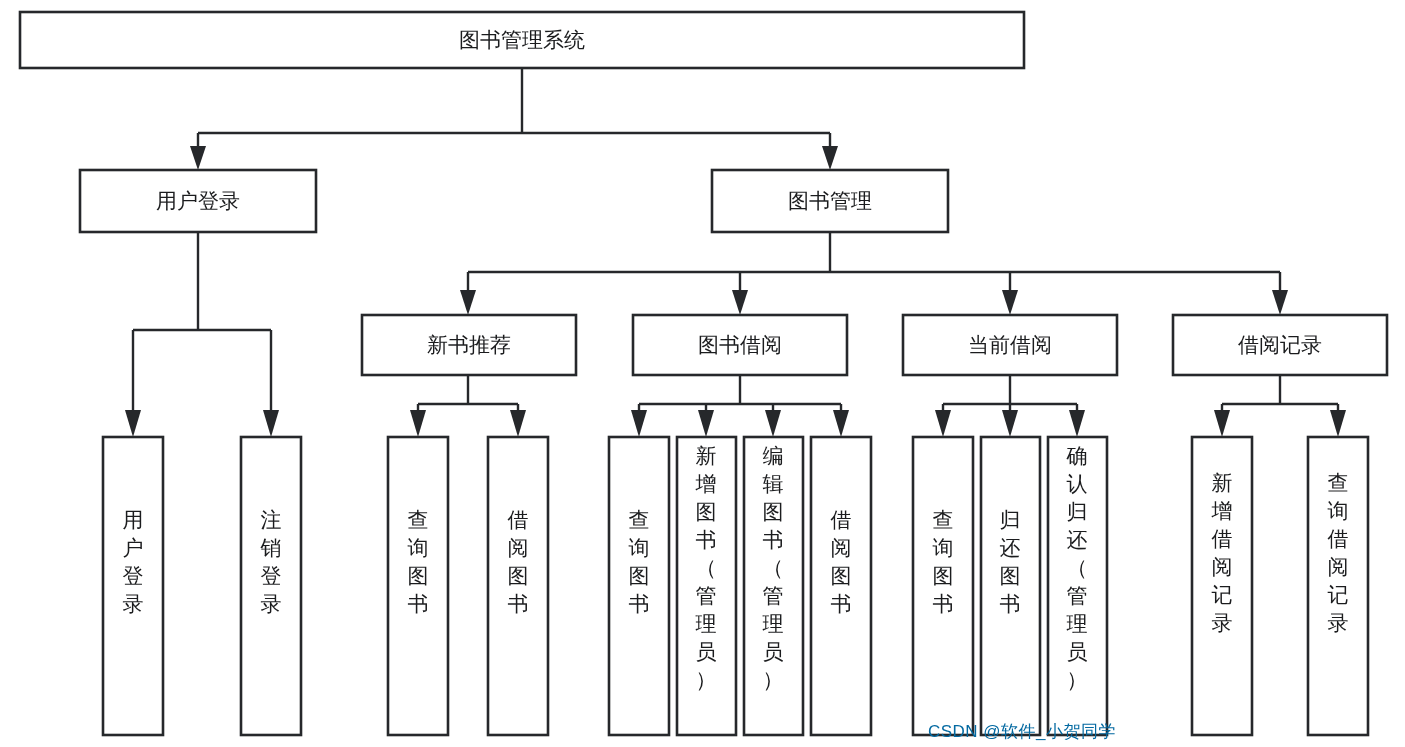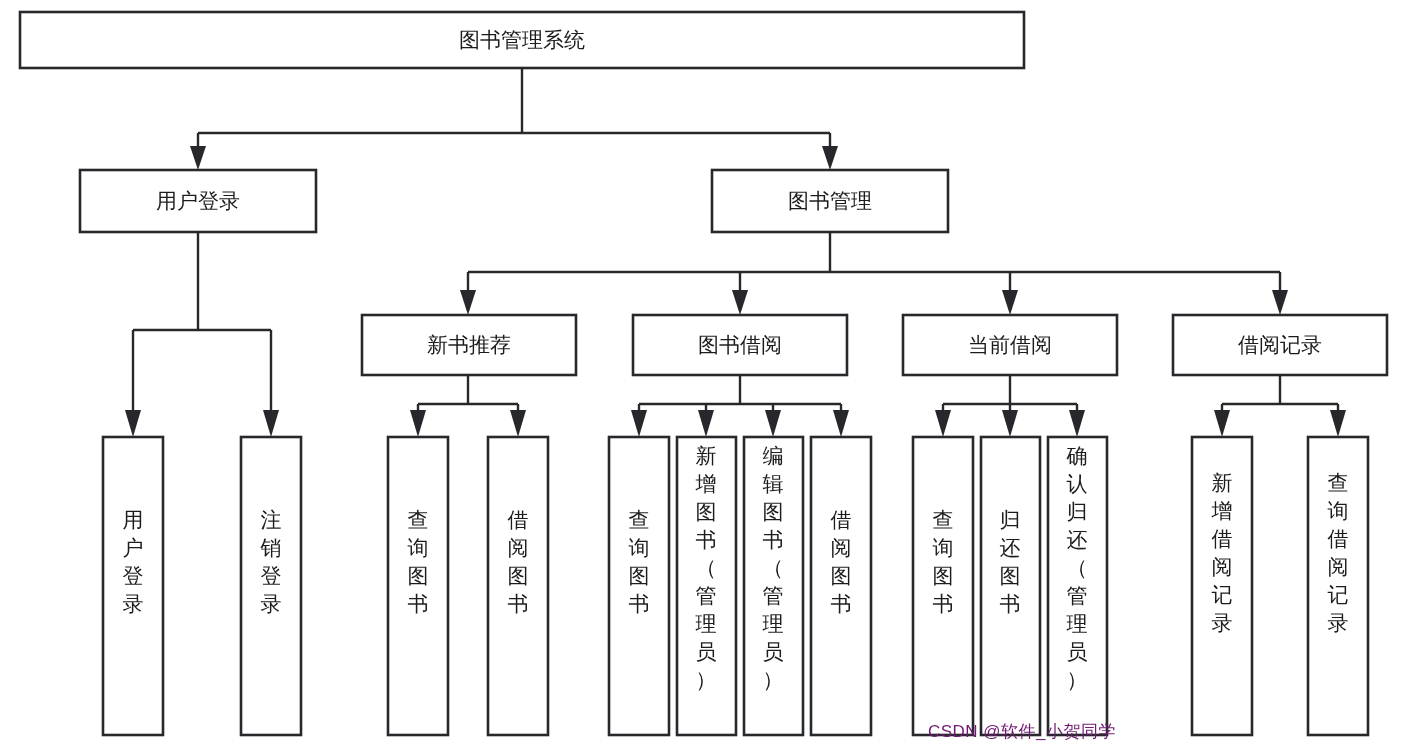--- a/index.html
+++ b/index.html
@@ -52,21 +52,21 @@
   .arrow-head {
     fill: #26282b;
     stroke: none;
   }
   .watermark {
     position: absolute;
     right: 12px;
     bottom: 4px;
     font-family: "Liberation Sans", "DejaVu Sans", sans-serif;
     font-size: 17px;
-    color: #701a75;
+    color: #0369a1;
     white-space: nowrap;
     letter-spacing: 0.5px;
   }
 </style>
 </head>
 <body>
 
 <div id="diagram-root">
   <svg class="flow" viewBox="0 0 1405 747" xmlns="http://www.w3.org/2000/svg">
 

